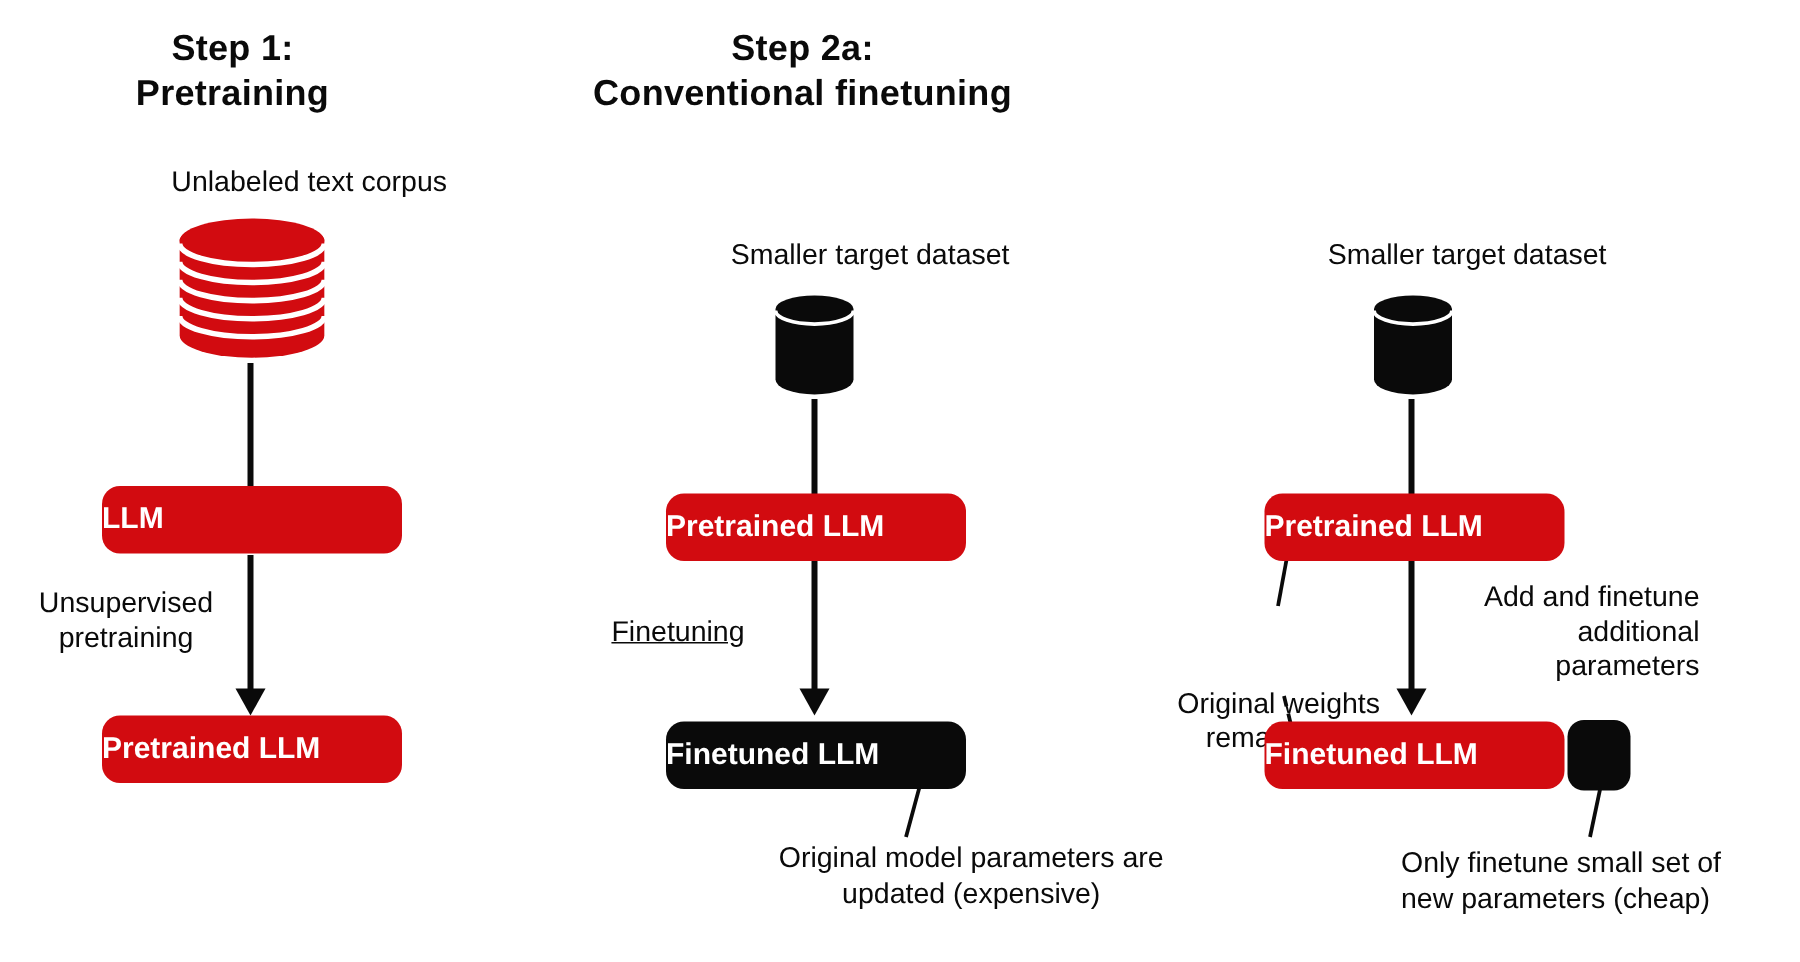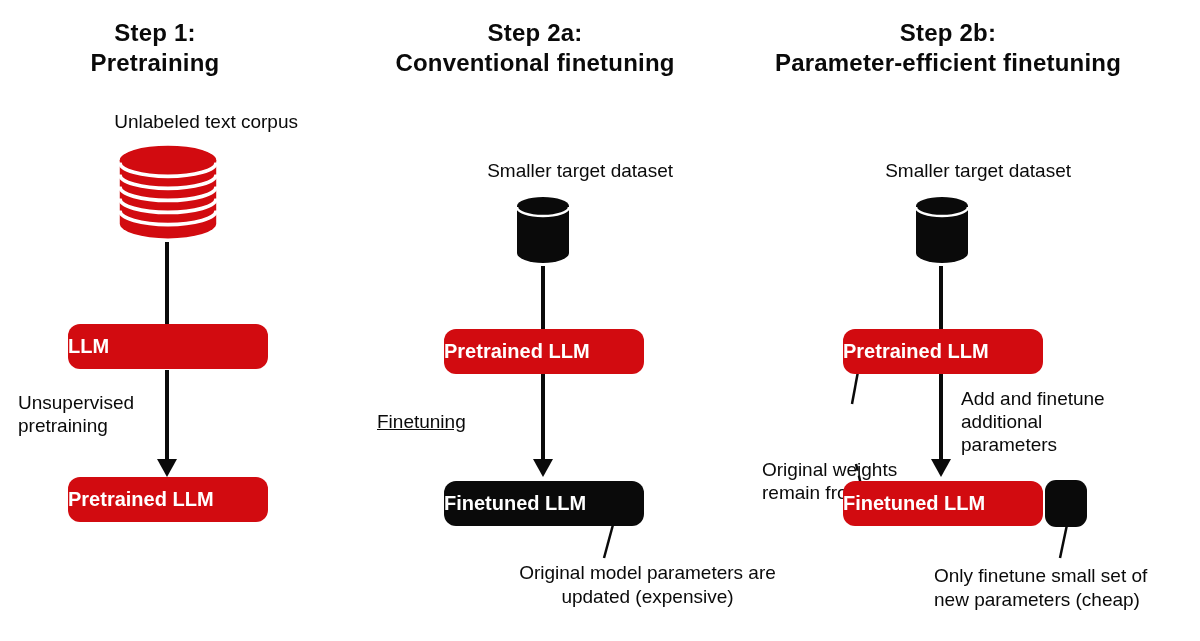--- a/index.html
+++ b/index.html
@@ -22,23 +22,24 @@
     font-weight:700;
     font-size:24px;
     line-height:30px;
     color:var(--ink);
     letter-spacing:0.2px;
   }
   .label{
     font-size:19px;
     line-height:23px;
     color:var(--ink);
+    text-align:right;
   }
   .centered{text-align:right;}
-  .right-align{text-align:left;}
+  .right-align{text-align:center;}
   .node{
     display:flex;align-items:center;justify-content:flex-start;
     width:200px;height:45px;
     border-radius:12px;
     color:#ffffff;
     font-weight:700;
     font-size:20px;
   }
   .node-red{background:var(--red);}
   .node-black{background:var(--ink);}
@@ -127,24 +128,20 @@
   </div>
 
   <div class="abs label right-align" style="left:377px;top:410px;width:150px;text-decoration:underline;">Finetuning</div>
 
   <div class="abs node node-black" style="left:444px;top:481px;">
     <span>Finetuned LLM</span>
   </div>
 
   <div class="abs footnote" style="left:515px;top:561px;width:265px;text-align:center;">Original model parameters are updated (expensive)</div>
 
-  <div class="abs col-title" style="left:748px;top:18px;width:400px;">
-    <div>Step 2b:</div>
-    <div>Parameter-efficient finetuning</div>
-  </div>
 
   <div class="abs label centered" style="left:811px;top:159px;width:260px;">Smaller target dataset</div>
 
   <div class="abs icon-wrap" style="left:915px;top:196px;">
     <svg width="54" height="70" viewBox="0 0 54 70">
       <path d="M1,10 v47 a26,10 0 0 0 52,0 v-47 a26,9 0 0 0 -52,0 z" fill="#0a0a0a"></path>
       <path d="M1,11 a26,9 0 0 0 52,0" fill="none" stroke="#ffffff" stroke-width="2.5"></path>
     </svg>
   </div>
 

